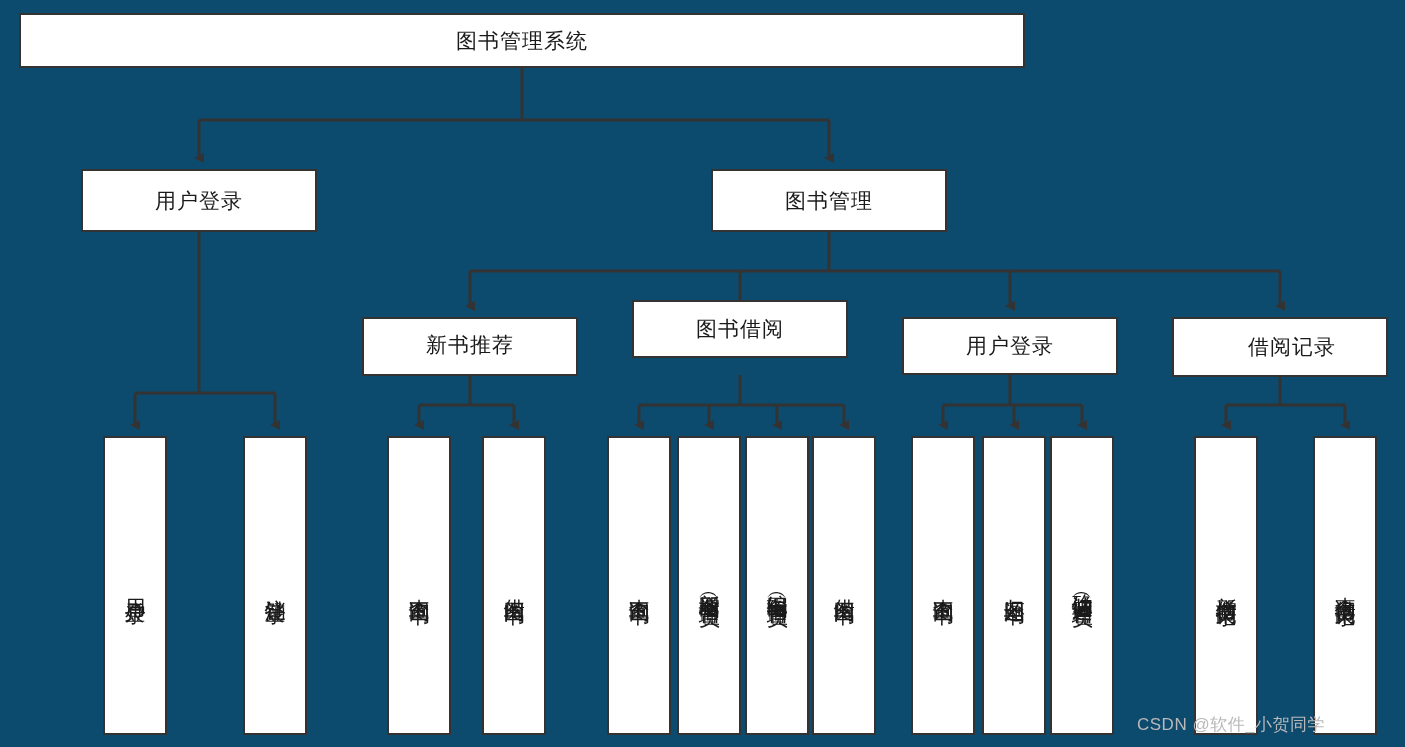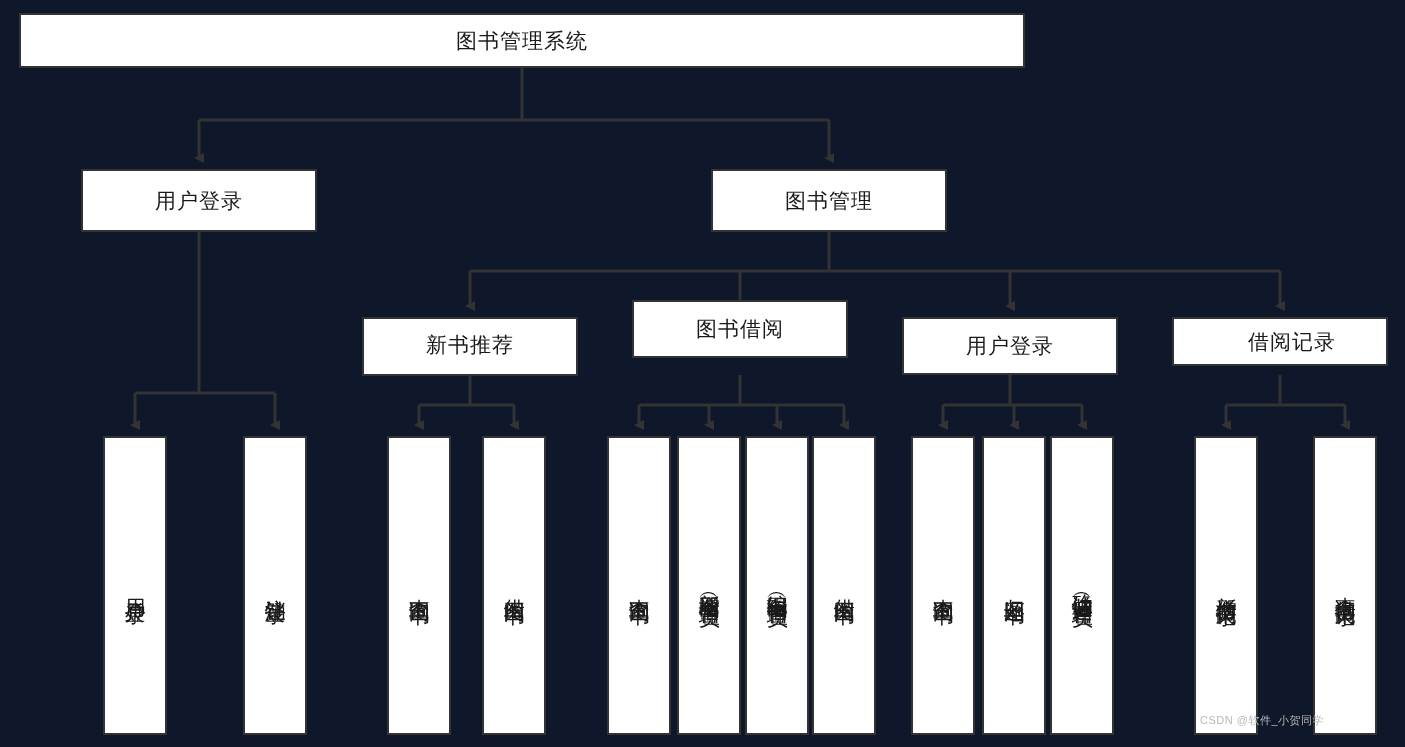--- a/index.html
+++ b/index.html
@@ -7,21 +7,21 @@
     padding: 0;
     background: #ffffff;
   }
   body {
     font-family: "Liberation Sans", "DejaVu Sans", sans-serif;
   }
   #canvas {
     position: relative;
     width: 1405px;
     height: 747px;
-    background: #0f172a;
+    background: #0c4a6e;
     overflow: hidden;
   }
   #edges {
     position: absolute;
     left: 0;
     top: 0;
     width: 1405px;
     height: 747px;
     pointer-events: none;
   }
@@ -53,23 +53,23 @@
   }
   .node.vertical .label {
     writing-mode: vertical-rl;
     text-orientation: upright;
     white-space: normal;
     text-align: center;
     max-height: 100%;
   }
   .watermark {
     position: absolute;
-    left: 1200px;
+    left: 1137px;
     top: 713px;
-    font-size: 11px;
+    font-size: 17px;
     color: #b9b9b9;
     white-space: nowrap;
     z-index: 5;
     letter-spacing: 0.5px;
   }
 </style>
 </head>
 <body>
 
 <div id="canvas">
@@ -128,21 +128,21 @@
       </div>
       <div class="node horizontal" style="left: 362px; top: 317px; width: 216px; height: 59px; font-family: Liberation Mono, monospace;">
         <span class="label">新书推荐</span>
       </div>
       <div class="node horizontal" style="left: 632px; top: 300px; width: 216px; height: 58px;">
         <span class="label">图书借阅</span>
       </div>
       <div class="node horizontal" style="left: 902px; top: 317px; width: 216px; height: 58px;">
         <span class="label">用户登录</span>
       </div>
-      <div class="node horizontal" style="left: 1172px; top: 317px; width: 216px; height: 49px; padding-left: 24px;">
+      <div class="node horizontal" style="left: 1172px; top: 317px; width: 216px; height: 60px; padding-left: 24px;">
         <span class="label">借阅记录</span>
       </div>
       <div class="node vertical" style="left: 103px; top: 436px; width: 64px; height: 299px;">
         <span class="label">用户登录</span>
       </div>
       <div class="node vertical" style="left: 243px; top: 436px; width: 64px; height: 299px;">
         <span class="label">注销登录</span>
       </div>
       <div class="node vertical" style="left: 387px; top: 436px; width: 64px; height: 299px;">
         <span class="label">查询图书</span>

